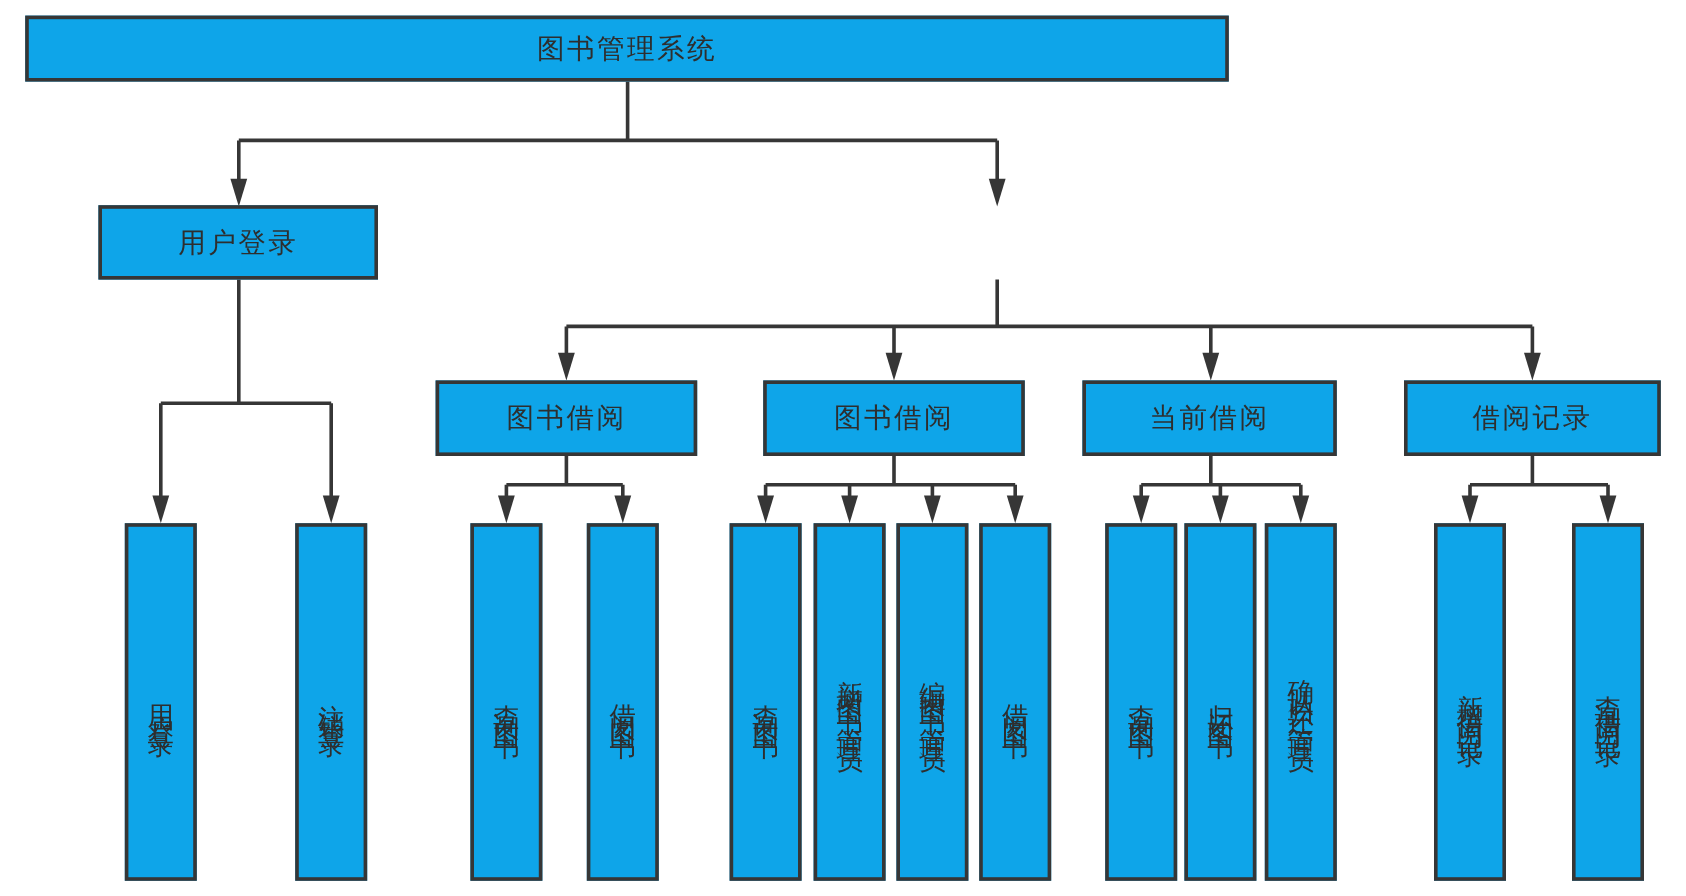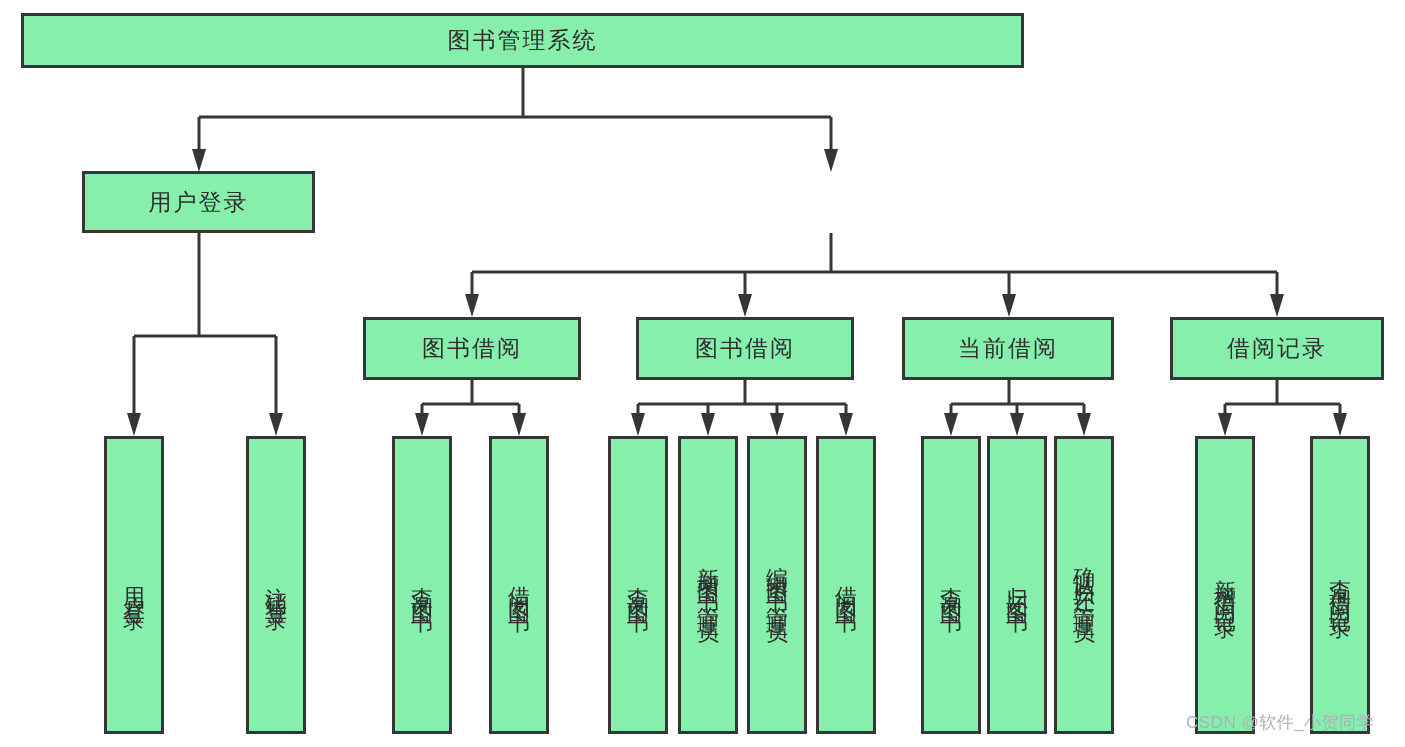--- a/index.html
+++ b/index.html
@@ -20,21 +20,21 @@
     left: 0;
     top: 0;
     width: 1405px;
     height: 747px;
     pointer-events: none;
   }
   .node {
     position: absolute;
     box-sizing: border-box;
     border: 3px solid #363636;
-    background: #86efac;
+    background: #0ea5e9;
     display: flex;
     align-items: center;
     justify-content: center;
     color: #2e2e2e;
     z-index: 2;
   }
   .node-h {
     font-size: 23px;
     letter-spacing: 2px;
     white-space: nowrap;
@@ -136,15 +136,14 @@
   <div class="node node-v" style="left:747px; top:436px; width:60px; height:298px;">编辑图书（管理员）</div>
   <div class="node node-v" style="left:816px; top:436px; width:60px; height:298px;">借阅图书</div>
 
   <div class="node node-v" style="left:921px; top:436px; width:60px; height:298px;">查询图书</div>
   <div class="node node-v" style="left:987px; top:436px; width:60px; height:298px;">归还图书</div>
   <div class="node node-v" style="left:1054px; top:436px; width:60px; height:298px;">确认归还（管理员）</div>
 
   <div class="node node-v" style="left:1195px; top:436px; width:60px; height:298px;">新增借阅记录</div>
   <div class="node node-v" style="left:1310px; top:436px; width:60px; height:298px;">查询借阅记录</div>
 
-  <div class="watermark">CSDN @软件_小贺同学</div>
 
 </div>
 
 </body></html>

